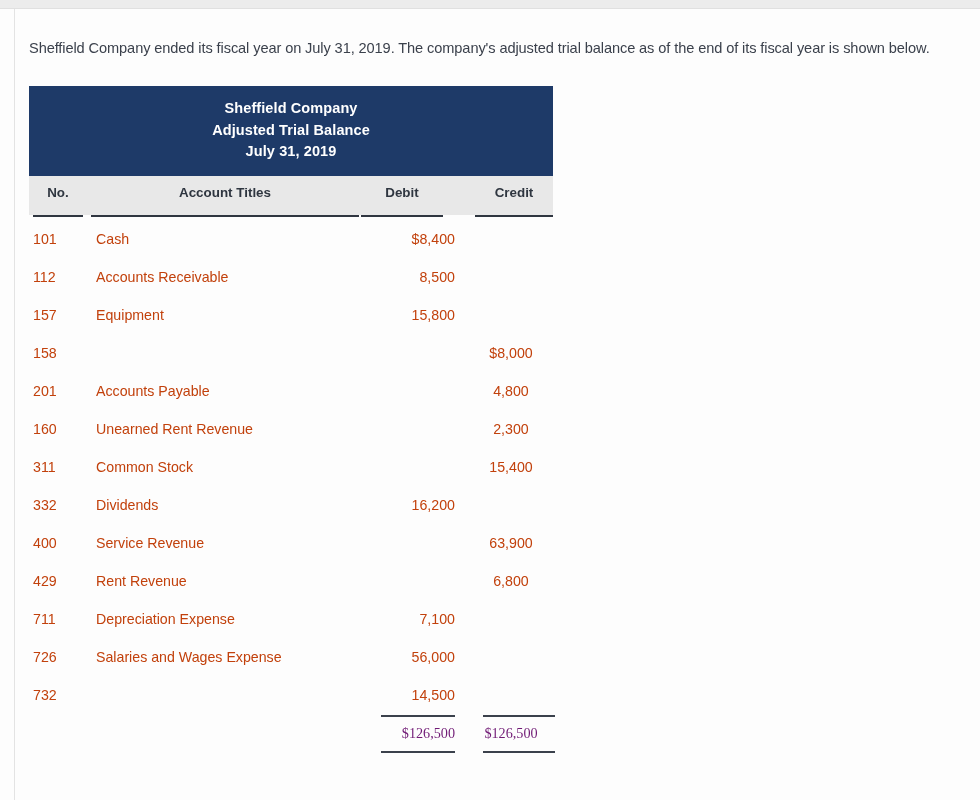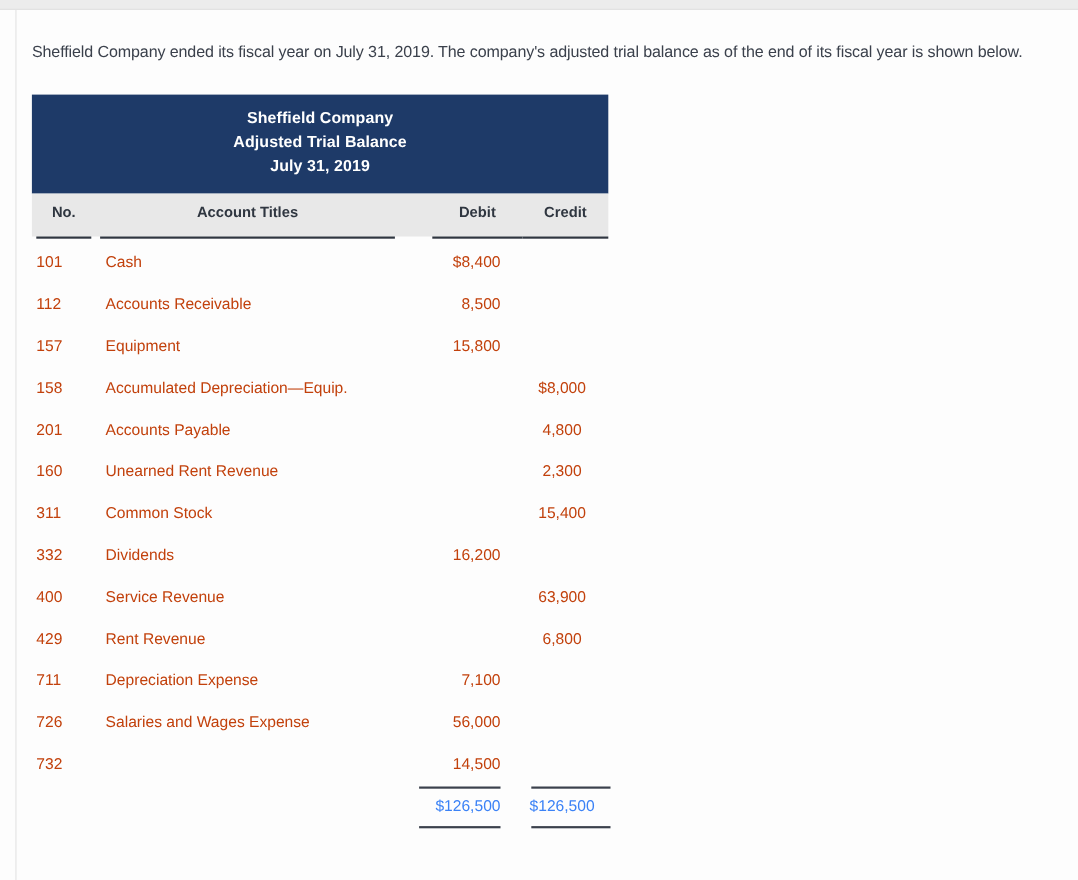--- a/index.html
+++ b/index.html
@@ -85,21 +85,21 @@
     font-weight: bold;
     font-size: 13.4px;
     color: #2f3640;
     text-align: center;
     padding-bottom: 15px;
     border-bottom: 2px solid #2f3640;
     box-sizing: border-box;
   }
   .ch-no       { left: 4px;   width: 50px; }
   .ch-titles   { left: 62px;  width: 268px; }
-  .ch-debit    { left: 364px; width: 82px; }
+  .ch-debit    { left: 332px; width: 82px; }
   .ch-credit   { left: 446px; width: 78px; }
 
   
   #tb-body { position: relative; padding-top: 6px; }
   .row {
     position: relative;
     height: 38px;
     font-size: 14.2px;
     color: #c2410c;
   }
@@ -118,21 +118,22 @@
     border-top: 2px solid #3b414c;
   }
   .rule-debit  { left: 352px; width: 74px; }
   .rule-credit { left: 454px; width: 72px; }
 
   
   .totals-row {
     position: relative;
     height: 34px;
     font-size: 14.2px;
-    color: #3b82f6;
+    color: #701a75;
+    font-family: Liberation Serif, serif;
   }
   .totals-row .cell { top: 8px; }
   .underline-row { position: relative; height: 6px; }
   .uline {
     position: absolute;
     top: 0;
     height: 0;
     border-top: 2px solid #3b414c;
   }
   .uline-debit  { left: 352px; width: 74px; }
@@ -177,21 +178,20 @@
           <div class="cell c-credit"></div>
         </div>
         <div class="row">
           <div class="cell c-no">157</div>
           <div class="cell c-title">Equipment</div>
           <div class="cell c-debit">15,800</div>
           <div class="cell c-credit"></div>
         </div>
         <div class="row">
           <div class="cell c-no">158</div>
-          <div class="cell c-title">Accumulated Depreciation—Equip.</div>
           <div class="cell c-debit"></div>
           <div class="cell c-credit">$8,000</div>
         </div>
         <div class="row">
           <div class="cell c-no">201</div>
           <div class="cell c-title">Accounts Payable</div>
           <div class="cell c-debit"></div>
           <div class="cell c-credit">4,800</div>
         </div>
         <div class="row">

